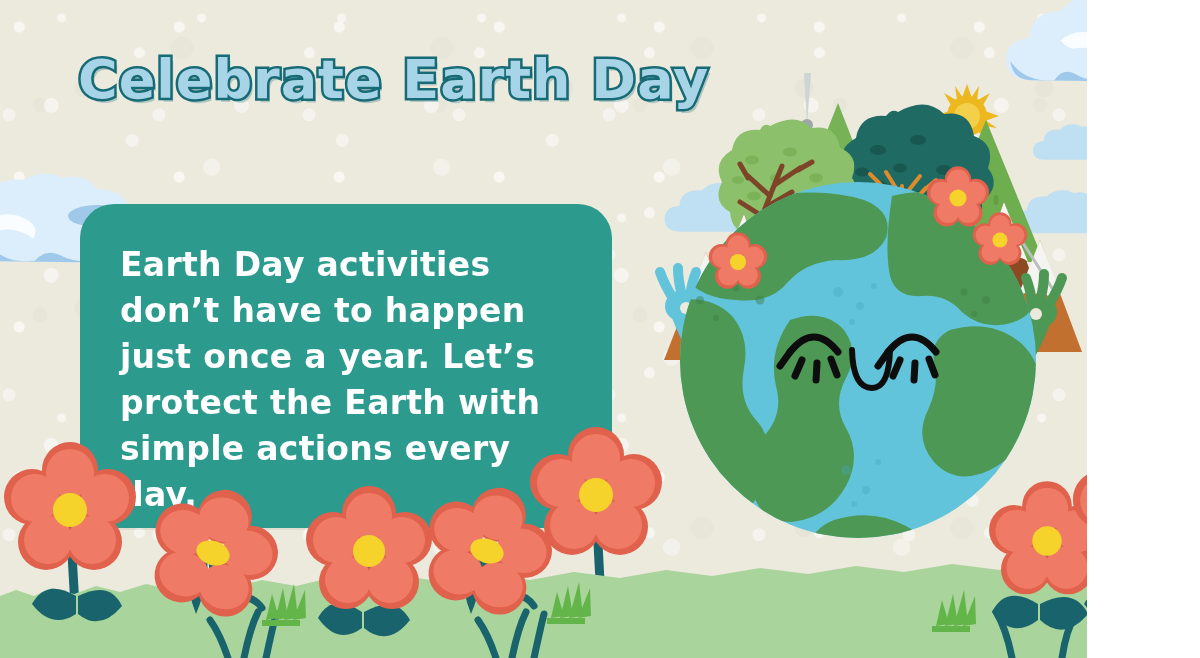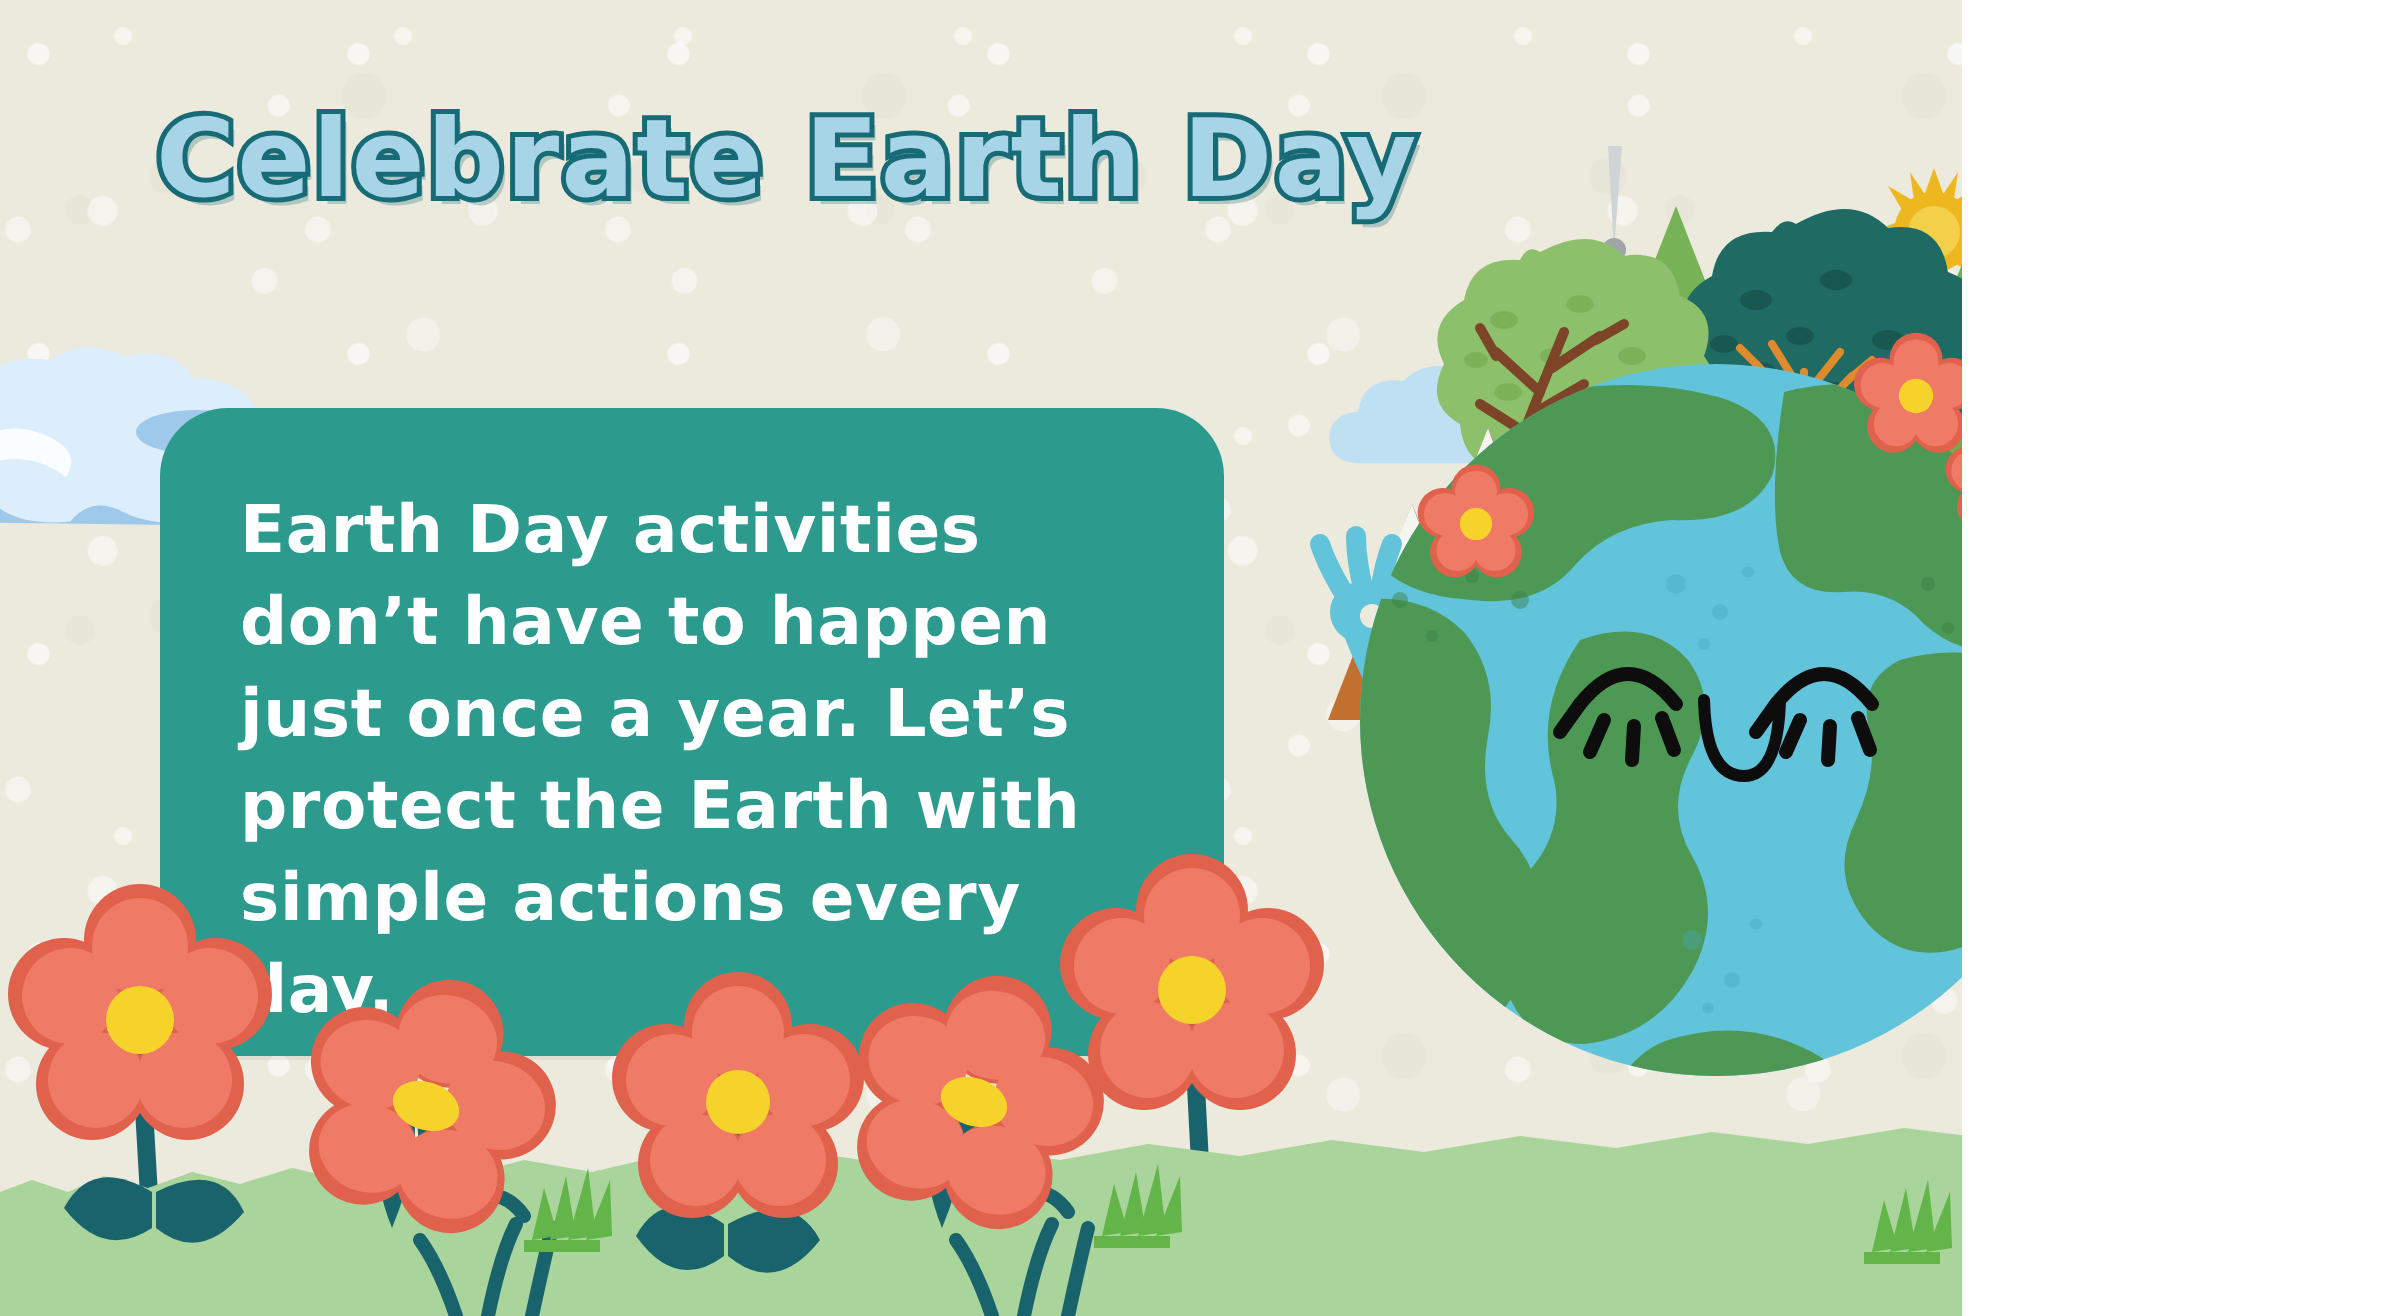--- a/index.html
+++ b/index.html
@@ -1,23 +1,22 @@
 <!DOCTYPE html>
 <html><head>
 <meta charset="utf-8">
 <style>
   html,body{margin:0;padding:0;}
   body{
     width:1200px;height:658px;overflow:hidden;
     font-family:"DejaVu Sans","Liberation Sans",sans-serif;
   }
   #poster{
-    position:relative;width:956px;height:658px;overflow:hidden;
+    position:relative;width:1087px;height:658px;overflow:hidden;
     background:#ece9dd;
-    padding-left:25px;
   }
   
   .texture{
     position:absolute;inset:0;pointer-events:none;
     background-image:
       radial-gradient(circle at 12% 18%, rgba(255,255,255,.75) 0 5px, transparent 6px),
       radial-gradient(circle at 27% 62%, rgba(255,255,255,.55) 0 7px, transparent 8px),
       radial-gradient(circle at 44% 9%,  rgba(255,255,255,.6) 0 4px, transparent 5px),
       radial-gradient(circle at 63% 78%, rgba(255,255,255,.5) 0 6px, transparent 7px),
       radial-gradient(circle at 82% 33%, rgba(255,255,255,.6) 0 5px, transparent 6px),

